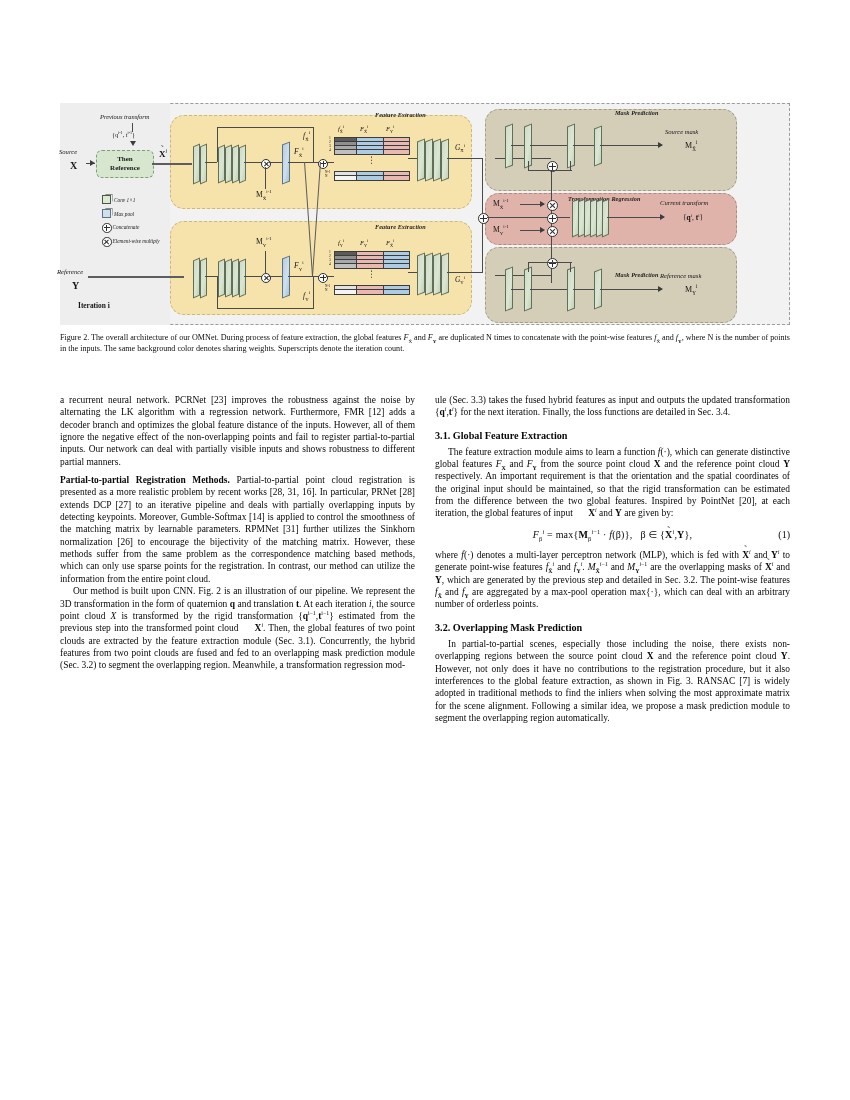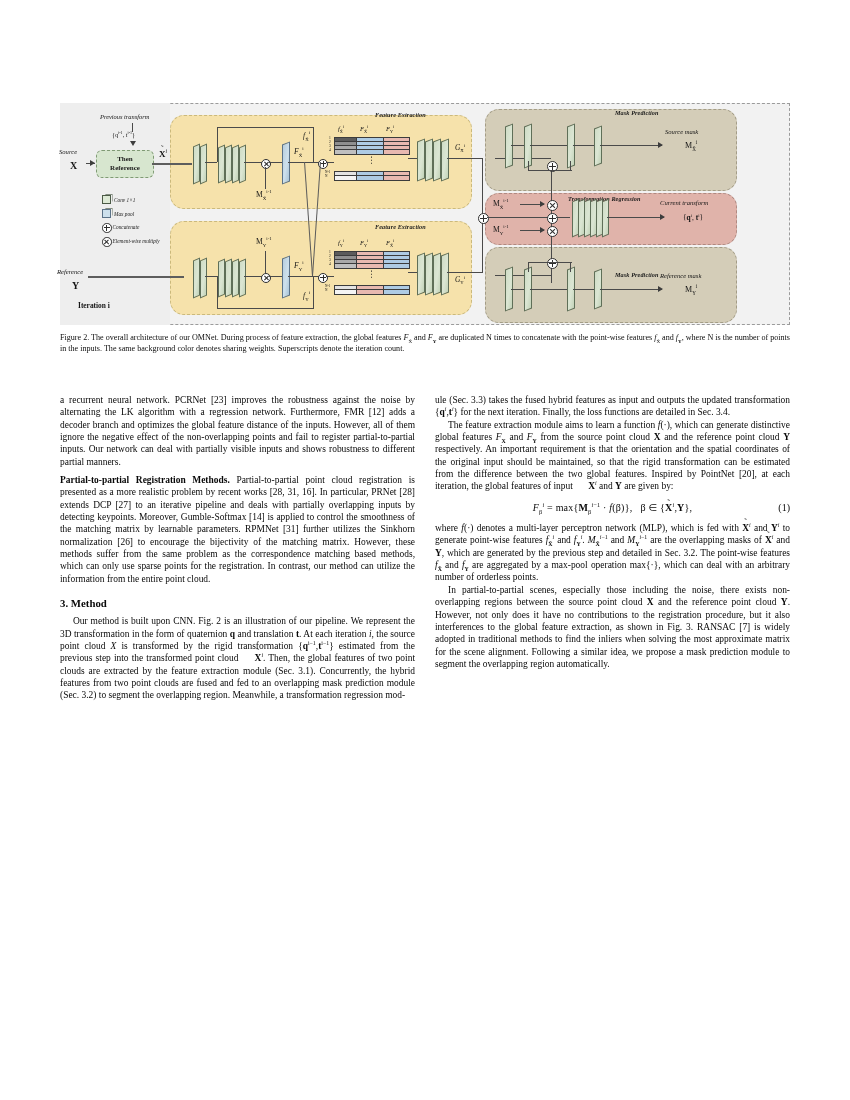--- a/index.html
+++ b/index.html
@@ -455,28 +455,29 @@
     <div class="math" style="left:625px;top:182px;font-size:8px;">M<sub>Y</sub><sup>i</sup></div>
   </div>
 
   <div class="caption">
     <span>Figure 2. The overall architecture of our OMNet. During process of feature extraction, the global features <i>F</i><sub>X̃</sub> and <i>F</i><sub><b>Y</b></sub> are duplicated N times to concatenate with the point-wise features <i>f</i><sub>X̃</sub> and <i>f</i><sub><b>Y</b></sub>, where N is the number of points in the inputs. The same background color denotes sharing weights. Superscripts denote the iteration count.</span>
   </div>
 
   <div class="col left">
     <p class="noind">a recurrent neural network. PCRNet [23] improves the robustness against the noise by alternating the LK algorithm with a regression network. Furthermore, FMR [12] adds a decoder branch and optimizes the global feature distance of the inputs. However, all of them ignore the negative effect of the non-overlapping points and fail to register partial-to-partial inputs. Our network can deal with partially visible inputs and shows robustness to different partial manners.</p>
     <p style="margin-top:6px;" class="noind"><span class="runin">Partial-to-partial Registration Methods.</span><span> Partial-to-partial point cloud registration is presented as a more realistic problem by recent works [28, 31, 16]. In particular, PRNet [28] extends DCP [27] to an iterative pipeline and deals with partially overlapping inputs by detecting keypoints. Moreover, Gumble-Softmax [14] is applied to control the smoothness of the matching matrix by learnable parameters. RPMNet [31] further utilizes the Sinkhorn normalization [26] to encourage the bijectivity of the matching matrix. However, these methods suffer from the same problem as the correspondence matching based methods, which can only use sparse points for the registration. In contrast, our method can utilize the information from the entire point cloud.</span></p>
-    <h2>3. Method</h2>
     <p>Our method is built upon CNN. Fig. 2 is an illustration of our pipeline. We represent the 3D transformation in the form of quaternion <b>q</b> and translation <b>t</b>. At each iteration <i>i</i>, the source point cloud <i>X</i> is transformed by the rigid transformation {<b>q</b><sup>i−1</sup>,<b>t</b><sup>i−1</sup>} estimated from the previous step into the transformed point cloud <span class="tilde-wrap"><span class="tl">˜</span><b>X</b></span><sup><i>i</i></sup>. Then, the global features of two point clouds are extracted by the feature extraction module (Sec. 3.1). Concurrently, the hybrid features from two point clouds are fused and fed to an overlapping mask prediction module (Sec. 3.2) to segment the overlapping region. Meanwhile, a transformation regression mod-</p>
   </div>
 
   <div class="col right">
     <p class="noind">ule (Sec. 3.3) takes the fused hybrid features as input and outputs the updated transformation {<b>q</b><sup><i>i</i></sup>,<b>t</b><sup><i>i</i></sup>} for the next iteration. Finally, the loss functions are detailed in Sec. 3.4.</p>
+    <h3>3.1. Global Feature Extraction</h3>
     <p>The feature extraction module aims to learn a function <i>f</i>(·), which can generate distinctive global features <i>F</i><sub><b>X</b></sub> and <i>F</i><sub><b>Y</b></sub> from the source point cloud <b>X</b> and the reference point cloud <b>Y</b> respectively. An important requirement is that the orientation and the spatial coordinates of the original input should be maintained, so that the rigid transformation can be estimated from the difference between the two global features. Inspired by PointNet [20], at each iteration, the global features of input <span class="tilde-wrap"><span class="tl">˜</span><b>X</b></span><sup><i>i</i></sup> and <b>Y</b> are given by:</p>
     <div class="eqn">
       <span class="body"><i>F</i><sub>β</sub><sup><i>i</i></sup> = max{<b>M</b><sub>β</sub><sup><i>i</i>−1</sup> · <i>f</i>(β)},&nbsp;&nbsp;&nbsp;β ∈ {<span class="tilde-wrap"><span class="tl">˜</span><b>X</b></span><sup><i>i</i></sup>,<b>Y</b>},</span>
       <span class="num">(1)</span>
     </div>
     <p class="noind">where <i>f</i>(·) denotes a multi-layer perceptron network (MLP), which is fed with <span class="tilde-wrap"><span class="tl">˜</span><b>X</b></span><sup><i>i</i></sup> and <b>Y</b><sup><i>i</i></sup> to generate point-wise features <i>f</i><sub><b>X̃</b></sub><sup><i>i</i></sup> and <i>f</i><sub><b>Y</b></sub><sup><i>i</i></sup>. <i>M</i><sub><b>X̃</b></sub><sup><i>i</i>−1</sup> and <i>M</i><sub><b>Y</b></sub><sup><i>i</i>−1</sup> are the overlapping masks of <span class="tilde-wrap"><span class="tl">˜</span><b>X</b></span><sup><i>i</i></sup> and <b>Y</b>, which are generated by the previous step and detailed in Sec. 3.2. The point-wise features <i>f</i><sub><b>X̃</b></sub> and <i>f</i><sub><b>Y</b></sub> are aggregated by a max-pool operation max{·}, which can deal with an arbitrary number of orderless points.</p>
+    <h3>3.2. Overlapping Mask Prediction</h3>
     <p>In partial-to-partial scenes, especially those including the noise, there exists non-overlapping regions between the source point cloud <b>X</b> and the reference point cloud <b>Y</b>. However, not only does it have no contributions to the registration procedure, but it also interferences to the global feature extraction, as shown in Fig. 3. RANSAC [7] is widely adopted in traditional methods to find the inliers when solving the most approximate matrix for the scene alignment. Following a similar idea, we propose a mask prediction module to segment the overlapping region automatically.</p>
   </div>
 
 </div>
 
 </body></html>

